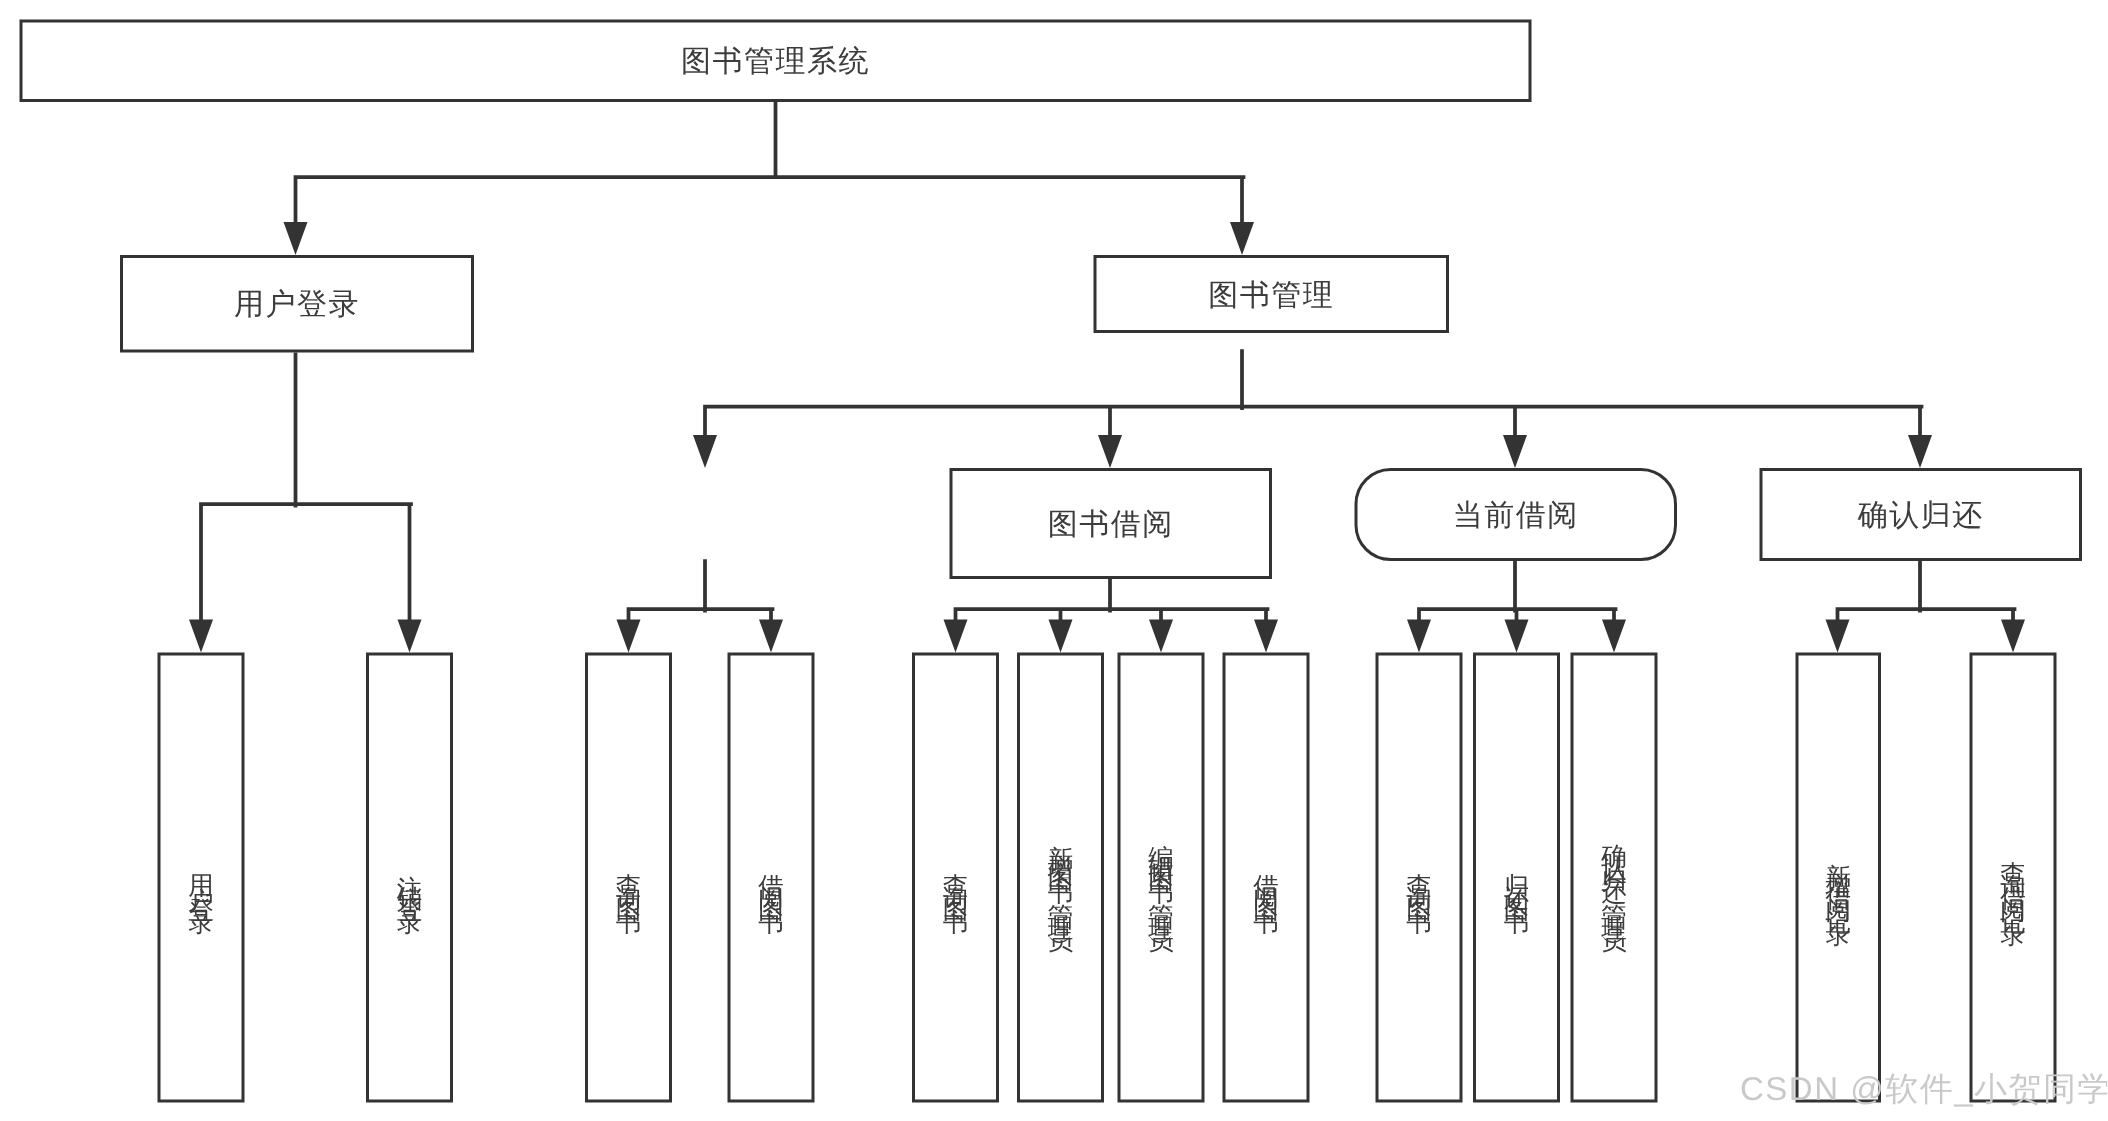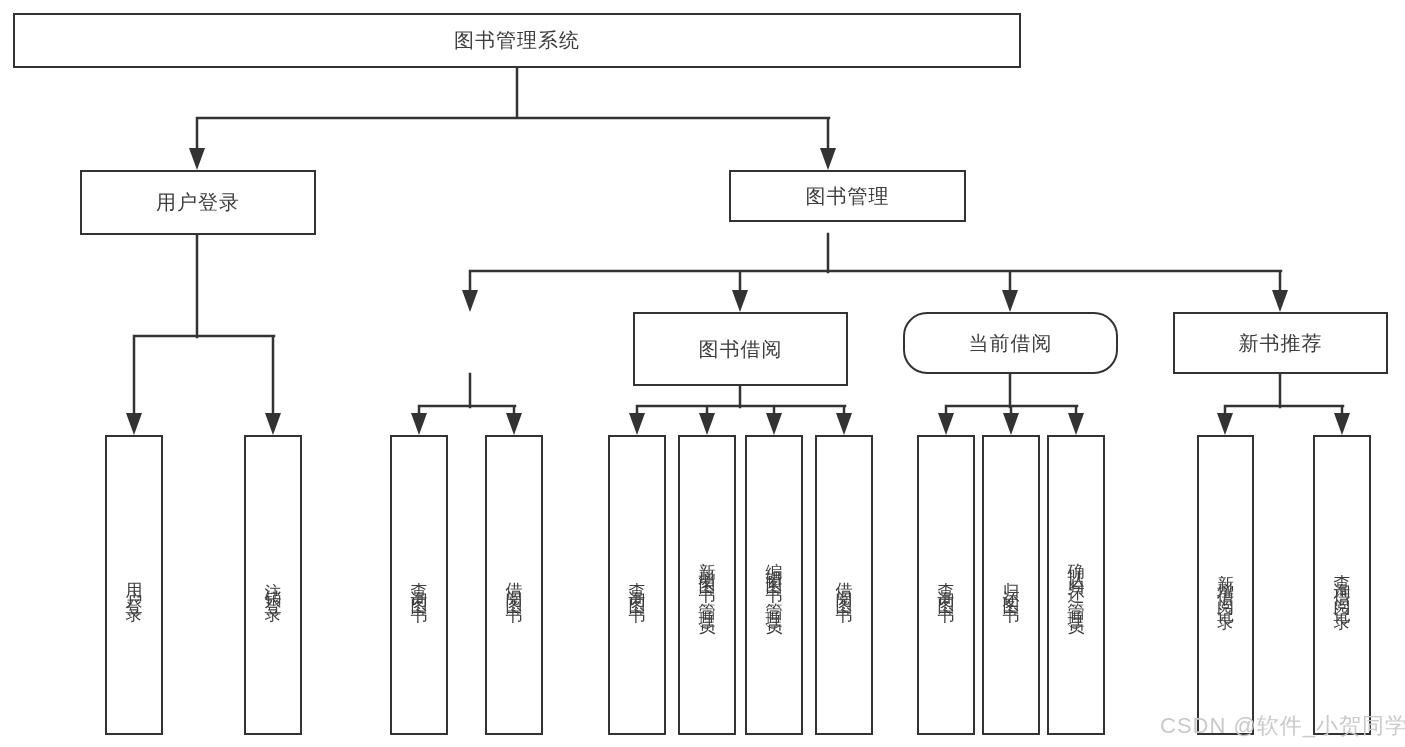--- a/index.html
+++ b/index.html
@@ -75,21 +75,21 @@
              M1217,413 h16 l-8,22 z M1334,413 h16 l-8,22 z"></path>
   </svg>
 
   <div class="box hbox" style="left:13px; top:13px; width:1008px; height:55px;">图书管理系统</div>
 
   <div class="box hbox" style="left:80px; top:170px; width:236px; height:65px;">用户登录</div>
   <div class="box hbox" style="left:729px; top:170px; width:237px; height:52px;">图书管理</div>
 
   <div class="box hbox" style="left:633px; top:312px; width:215px; height:74px;">图书借阅</div>
   <div class="box hbox" style="left:903px; top:312px; width:215px; height:62px;border-radius:24px;">当前借阅</div>
-  <div class="box hbox" style="left:1173px; top:312px; width:215px; height:62px;">新书推荐</div>
+  <div class="box hbox" style="left:1173px; top:312px; width:215px; height:62px;">确认归还</div>
 
   <div class="box leaf" style="left:105px; top:435px; width:58px; height:300px;">用户登录</div>
   <div class="box leaf" style="left:244px; top:435px; width:58px; height:300px;">注销登录</div>
 
   <div class="box leaf" style="left:390px; top:435px; width:58px; height:300px;">查询图书</div>
   <div class="box leaf" style="left:485px; top:435px; width:58px; height:300px;">借阅图书</div>
 
   <div class="box leaf" style="left:608px; top:435px; width:58px; height:300px;">查询图书</div>
   <div class="box leaf" style="left:678px; top:435px; width:58px; height:300px;">新增图书（管理员）</div>
   <div class="box leaf" style="left:745px; top:435px; width:58px; height:300px;">编辑图书（管理员）</div>

